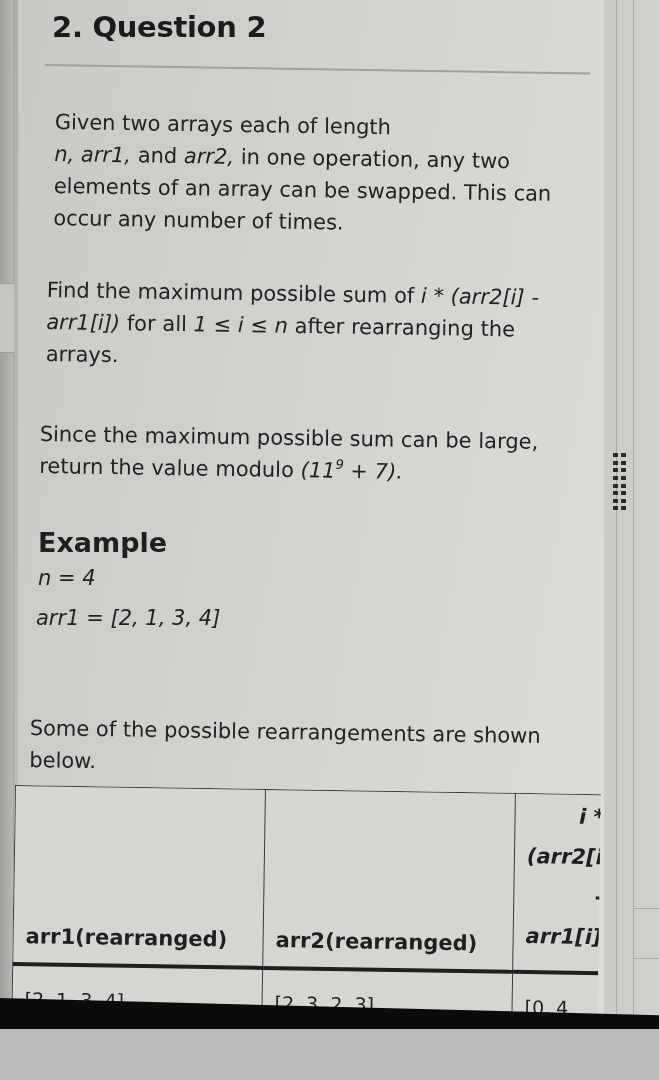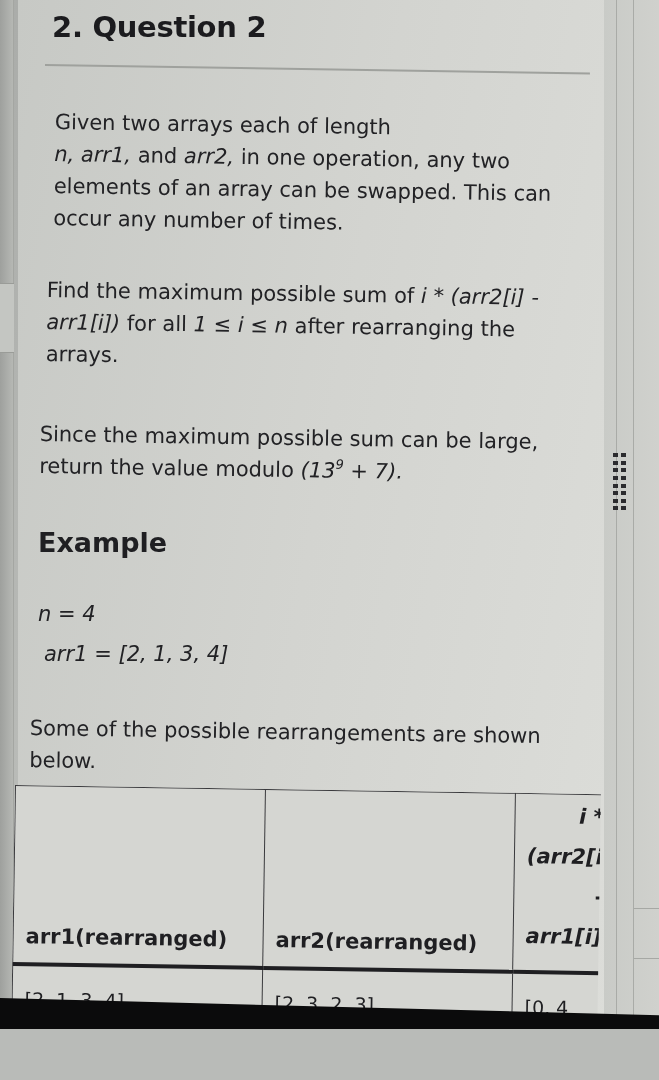--- a/index.html
+++ b/index.html
@@ -58,24 +58,24 @@
     .p1 { left: 55px; top: 106px; width: 520px; }
     .p2 { left: 47px; top: 274px; width: 535px; }
     .p3 { left: 40px; top: 418px; width: 520px; }
     .p4 { left: 30px; top: 712px; width: 520px; }
     sup { font-size: 13px; vertical-align: 9px; line-height: 0; }
 
     .ex-title {
       position: absolute; left: 38px; top: 527px; font-weight: bold; font-size: 27px; color: #1f1f22;
     }
     .ex-line {
-      position: absolute; font-style: italic; font-size: 21px; color: #222225; margin-top: 36px;
+      position: absolute; font-style: italic; font-size: 21px; color: #222225;
     }
     .ex-n { left: 38px; top: 566px; }
-    .ex-a1 { left: 44px; top: 606px; }
+    .ex-a1 { left: 36px; top: 606px; }
     .ex-a2 { left: 34px; top: 645px; }
 
     .table-wrap {
       position: absolute; left: 15px; top: 785px; width: 586px; height: 260px;
       transform: rotate(0.9deg); transform-origin: left top;
     }
     table {
       border-collapse: collapse; table-layout: fixed; width: 630px;
       background: #d5d6d2;
     }
@@ -139,21 +139,21 @@
     <span>Given two arrays each of length</span><br>
     <i>n,</i>
     <i>arr1,</i><span> and </span><i>arr2,</i><span> in one operation, any two elements of an array can be swapped. This can occur any number of times.</span>
   </p>
 
   <p class="para p2">
     <span>Find the maximum possible sum of </span><i>i * (arr2[i] - arr1[i])</i><span> for all </span><i>1 ≤ i ≤ n</i><span> after rearranging the arrays.</span>
   </p>
 
   <p class="para p3">
-    <span>Since the maximum possible sum can be large, return the value modulo </span><i><span>(13</span><sup>9</sup><span> + 7).</span></i>
+    <span>Since the maximum possible sum can be large, return the value modulo </span><i><span>(11</span><sup>9</sup><span> + 7).</span></i>
   </p>
 
   <div class="ex-title">Example</div>
   <div class="ex-line ex-n">n = 4</div>
   <div class="ex-line ex-a1">arr1 = [2, 1, 3, 4]</div>
 
   <p class="para p4">Some of the possible rearrangements are shown below.</p>
 
   <div class="table-wrap">
     <div class="clip">

